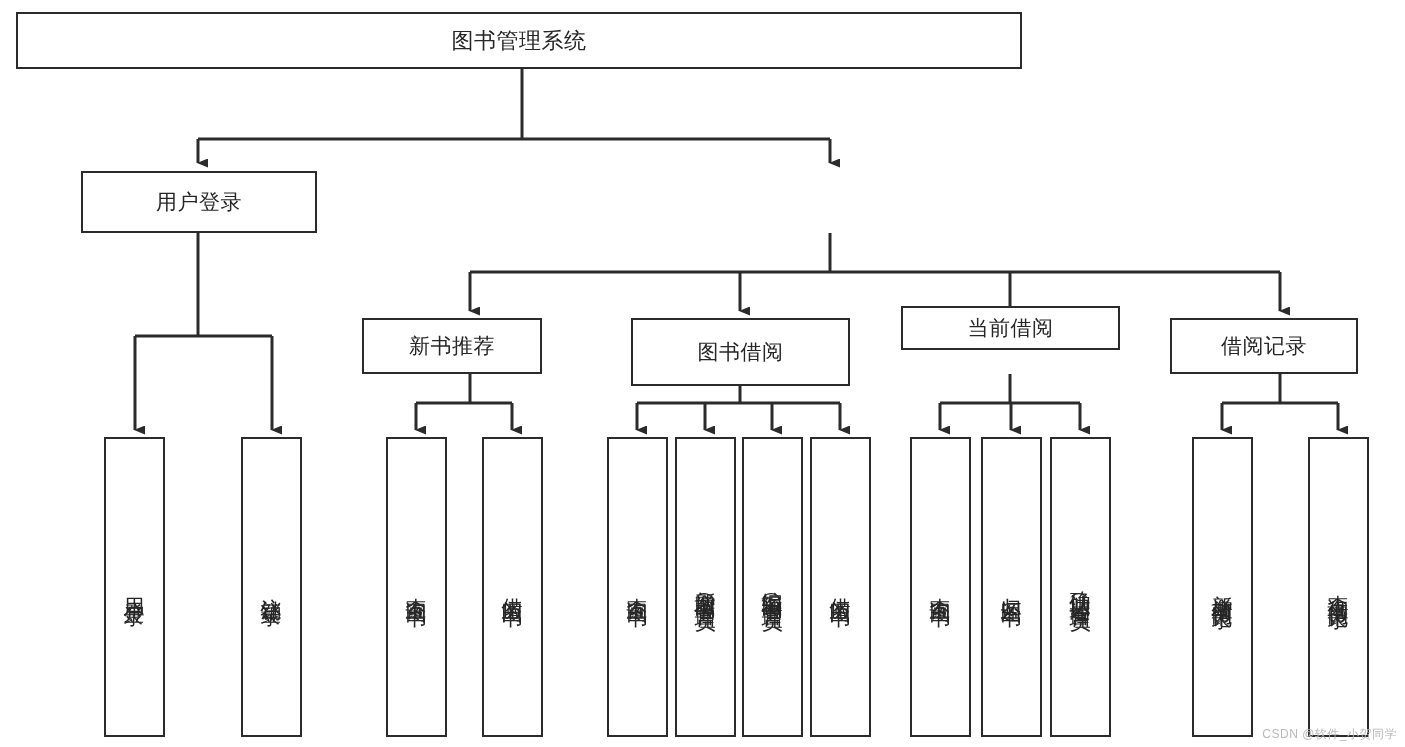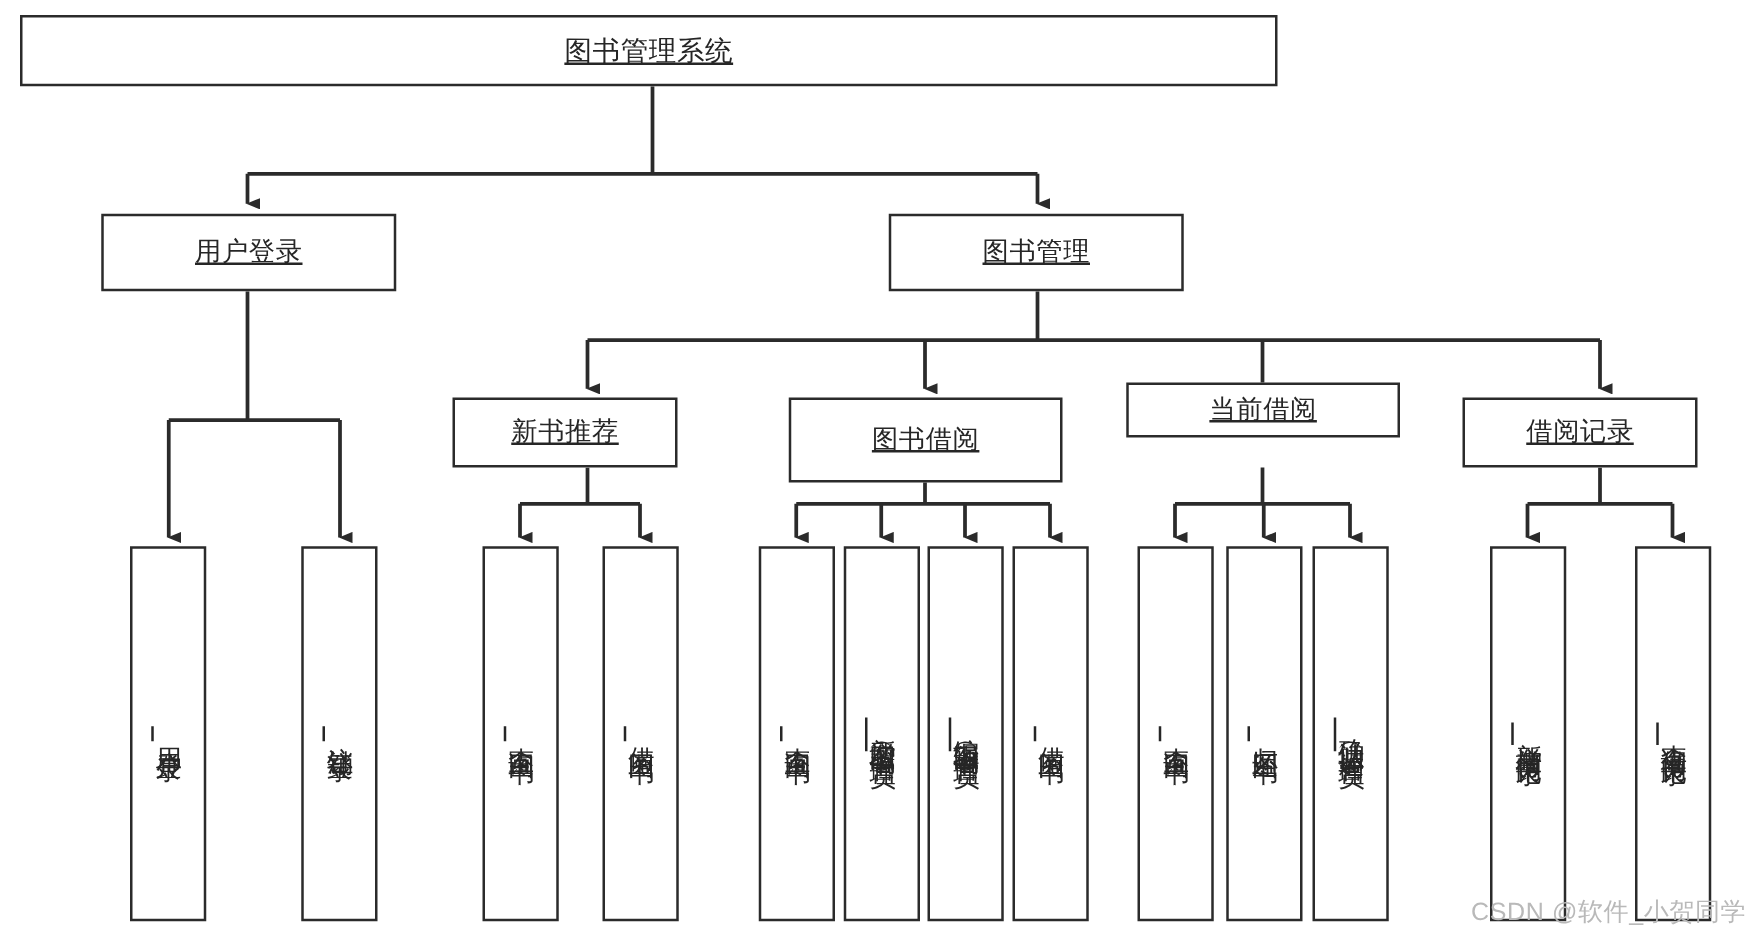--- a/index.html
+++ b/index.html
@@ -35,21 +35,20 @@
     align-items: center;
     justify-content: center;
     color: #262626;
     z-index: 2;
   }
   .node .lbl {
     display: block;
     text-align: center;
     line-height: 1.18;
     white-space: nowrap;
-    text-decoration: underline;
   }
   
   .node.horiz .lbl {
     font-size: 21px;
     letter-spacing: 0.5px;
   }
   .node.root .lbl {
     font-size: 22px;
   }
   
@@ -62,21 +61,21 @@
     text-orientation: upright;
     font-size: 21px;
     line-height: 1.0;
     letter-spacing: 3px;
     white-space: nowrap;
   }
   #watermark {
     position: absolute;
     right: 8px;
     bottom: 4px;
-    font-size: 20px;
+    font-size: 12px;
     color: #b9b9b9;
     letter-spacing: 0.5px;
     z-index: 5;
     white-space: nowrap;
     margin-left: 44px;
   }
 </style>
 </head>
 <body>
 
@@ -132,23 +131,20 @@
     </g>
   </svg>
 
   <div class="node horiz root" style="left:16px; top:12px; width:1006px; height:57px;">
     <span class="lbl">图书管理系统</span>
   </div>
 
   <div class="node horiz" style="left:81px; top:171px; width:236px; height:62px;">
     <span class="lbl">用户登录</span>
   </div>
-  <div class="node horiz" style="left:711px; top:171px; width:236px; height:62px;">
-    <span class="lbl">图书管理</span>
-  </div>
 
   <div class="node horiz" style="left:362px; top:318px; width:180px; height:56px;">
     <span class="lbl">新书推荐</span>
   </div>
   <div class="node horiz" style="left:631px; top:318px; width:219px; height:68px;">
     <span class="lbl">图书借阅</span>
   </div>
   <div class="node horiz" style="left:901px; top:306px; width:219px; height:44px;">
     <span class="lbl">当前借阅</span>
   </div>

